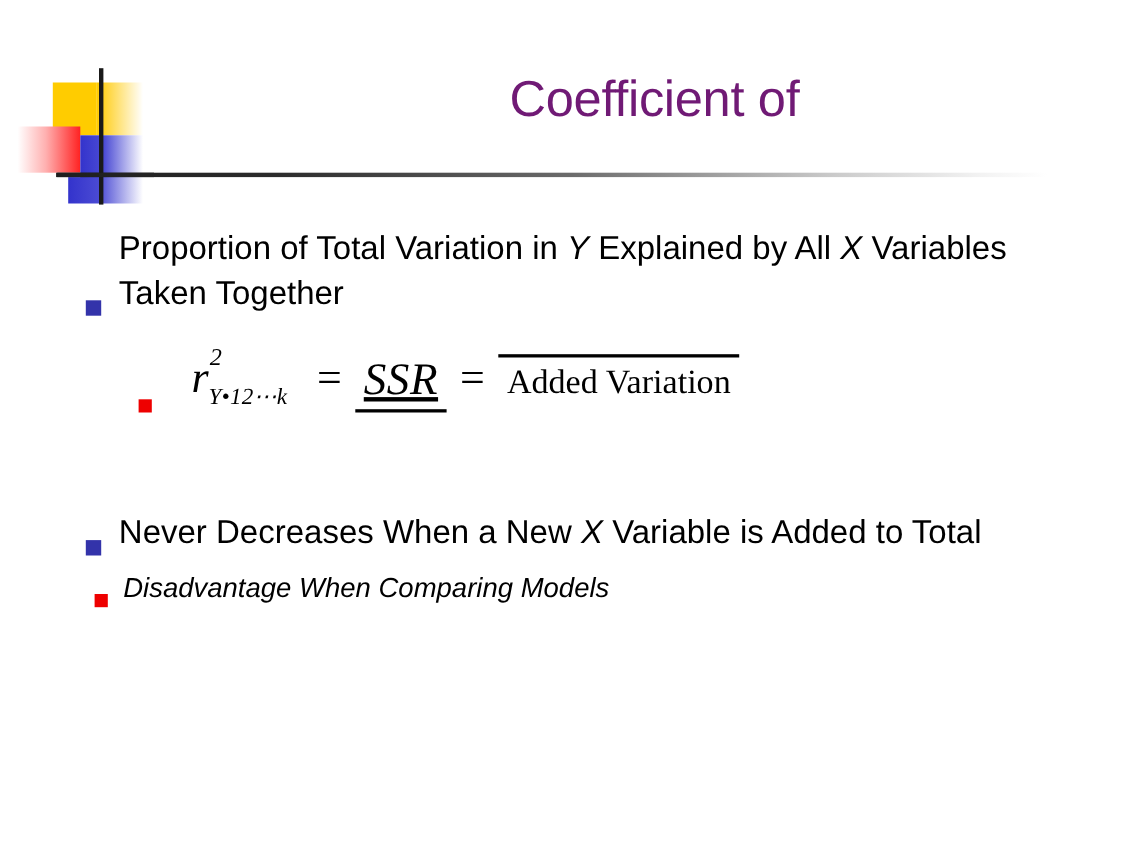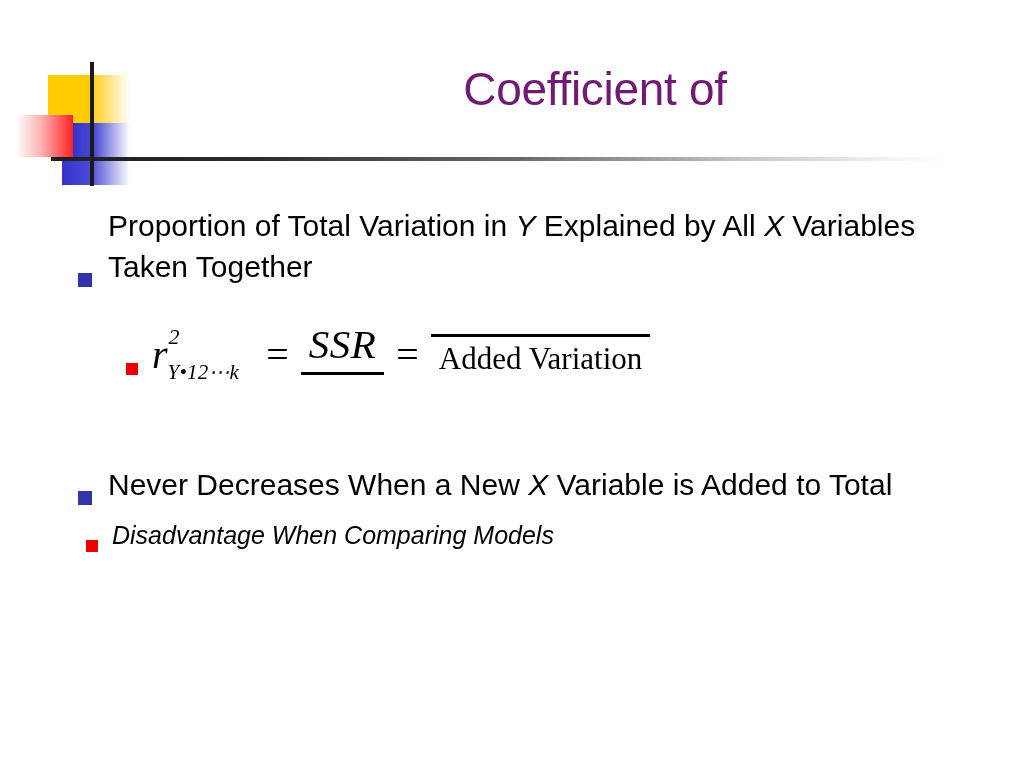--- a/index.html
+++ b/index.html
@@ -180,23 +180,24 @@
 
   
   .eq-row {
     margin-top: 32px;
     padding-left: 152px;
     display: flex;
     align-items: center;
   }
   .equation {
     display: flex;
-    align-items: flex-end;
+    align-items: flex-start;
     font-family: "Liberation Serif", serif;
     color: #000000;
+    margin-left: 22px;
   }
   .eq-lhs {
     font-style: italic;
     font-size: 40px;
     position: relative;
     display: inline-block;
     padding-right: 4px;
   }
   .eq-lhs .sup {
     font-size: 22px;
@@ -234,20 +235,21 @@
     height: 3px;
     background: #000000;
     width: 100%;
     margin: 3px 0;
   }
   .frac-italic .num,
   .frac-italic .den {
     font-style: italic;
     font-size: 41px;
     letter-spacing: 0.5px;
+    text-decoration: underline;
   }
   .frac-words .num,
   .frac-words .den {
     font-style: normal;
     font-size: 31px;
   }
 
   .gap-big { height: 86px; }
   .gap-small { height: 14px; }
 </style>

